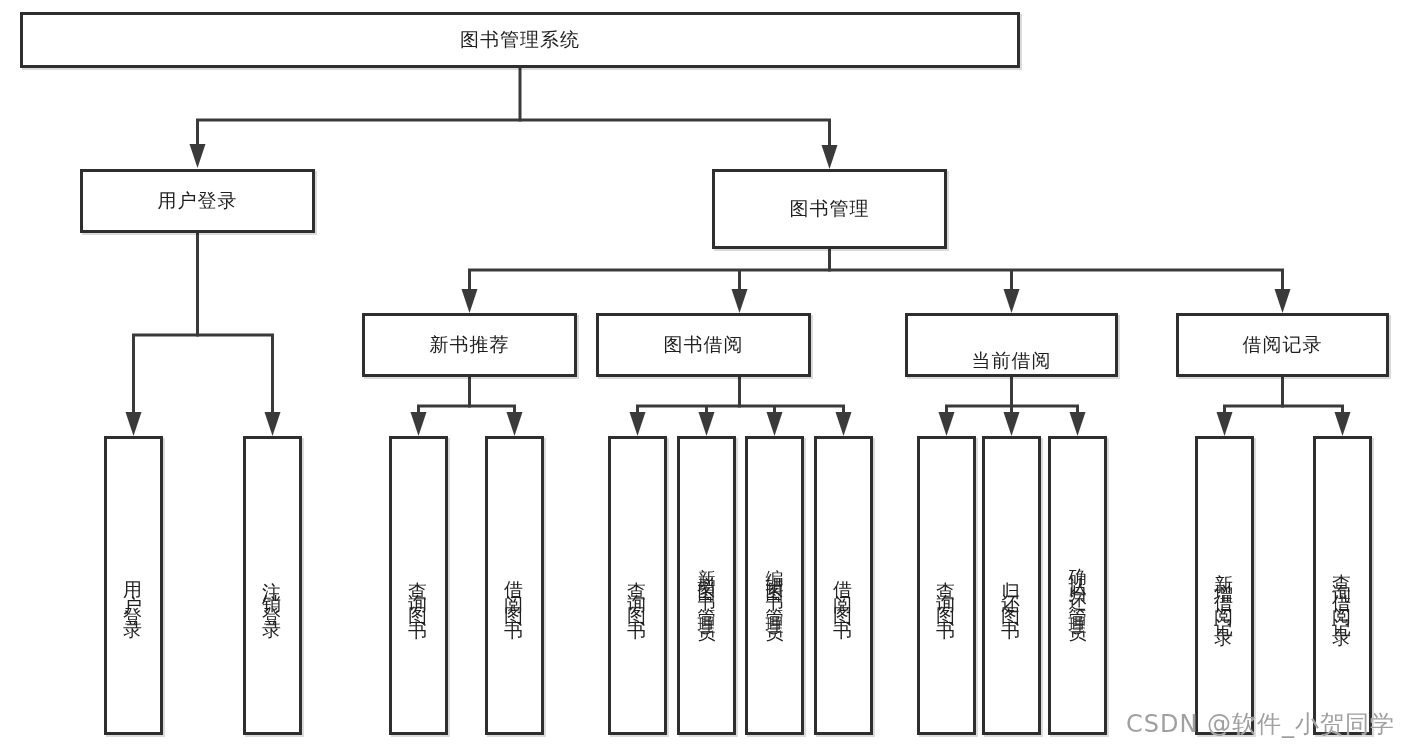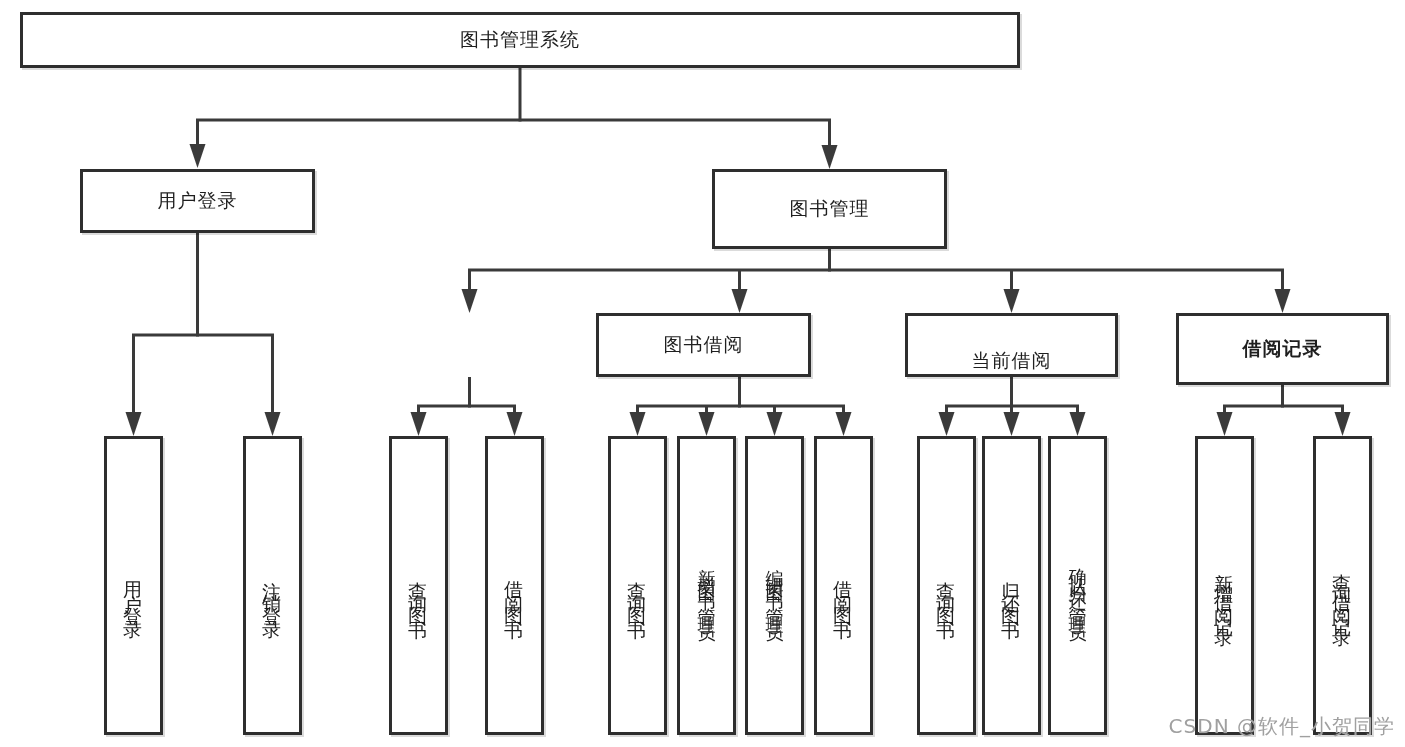--- a/index.html
+++ b/index.html
@@ -46,21 +46,21 @@
 
   
   .node.h { letter-spacing: 1px; }
 
   .root-box   { left: 20px;  top: 12px;  width: 1000px; height: 56px; }
   .lvl2-a     { left: 80px;  top: 169px; width: 235px;  height: 64px; }
   .lvl2-b     { left: 712px; top: 169px; width: 235px;  height: 80px; }
   .lvl3-a     { left: 362px;  top: 313px; width: 215px; height: 64px; }
   .lvl3-b     { left: 596px;  top: 313px; width: 215px; height: 64px; }
   .lvl3-c     { left: 905px;  top: 313px; width: 213px; height: 64px; align-items: flex-end; }
-  .lvl3-d     { left: 1176px; top: 313px; width: 213px; height: 72px; font-weight: bold; }
+  .lvl3-d     { left: 1176px; top: 313px; width: 213px; height: 64px; }
 
   
   .leaf { top: 436px; width: 59px; height: 299px; }
   .leaf .vtext {
     writing-mode: vertical-lr;
     text-orientation: mixed;
     white-space: nowrap;
     color: var(--text);
   }
   .sp-wide  .vtext { letter-spacing: 13px; margin-bottom: -13px; }
@@ -78,21 +78,21 @@
   .leaf-9  { left: 917px; }
   .leaf-10 { left: 982px; }
   .leaf-11 { left: 1048px; }
   .leaf-12 { left: 1195px; }
   .leaf-13 { left: 1313px; }
 
   .watermark {
     position: absolute;
     right: 10px;
     bottom: 7px;
-    font-size: 20px;
+    font-size: 24px;
     color: var(--watermark);
     z-index: 2;
     letter-spacing: 1px;
     text-shadow: 0 0 1px rgba(255,255,255,0.9);
   }
 </style>
 </head>
 <body>
 
 <div class="canvas">
@@ -163,20 +163,23 @@
     <span>图书管理系统</span>
   </div>
 
   <div class="node h lvl2-a">
     <span>用户登录</span>
   </div>
   <div class="node h lvl2-b">
     <span>图书管理</span>
   </div>
 
+  <div class="node h lvl3-a">
+    <span>新书推荐</span>
+  </div>
   <div class="node h lvl3-b">
     <span>图书借阅</span>
   </div>
   <div class="node h lvl3-c">
     <span>当前借阅</span>
   </div>
   <div class="node h lvl3-d">
     <span>借阅记录</span>
   </div>
 

